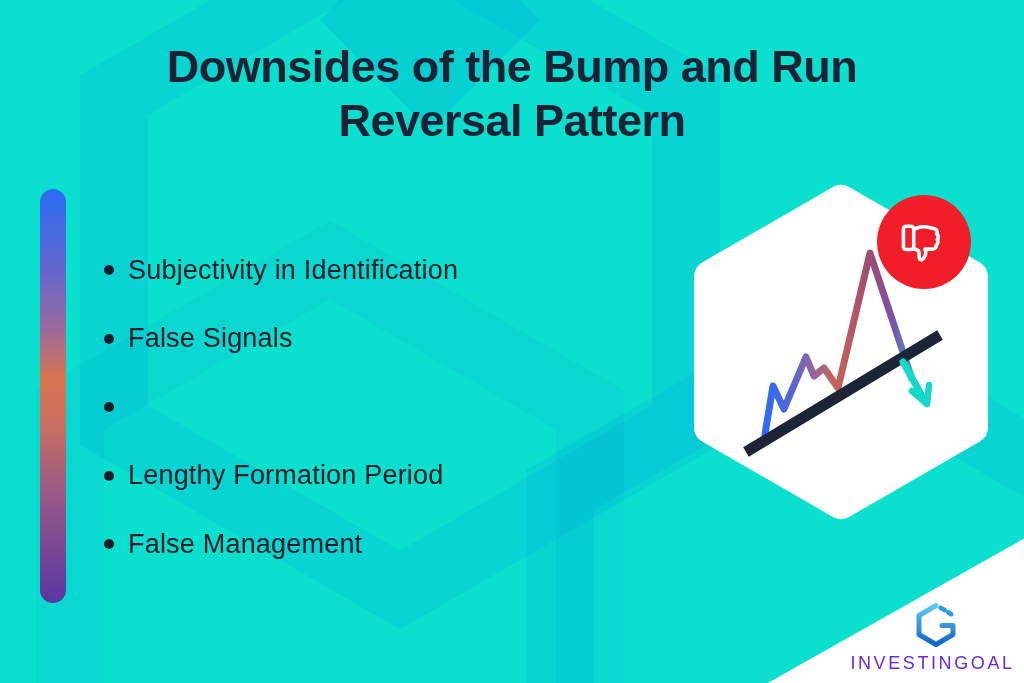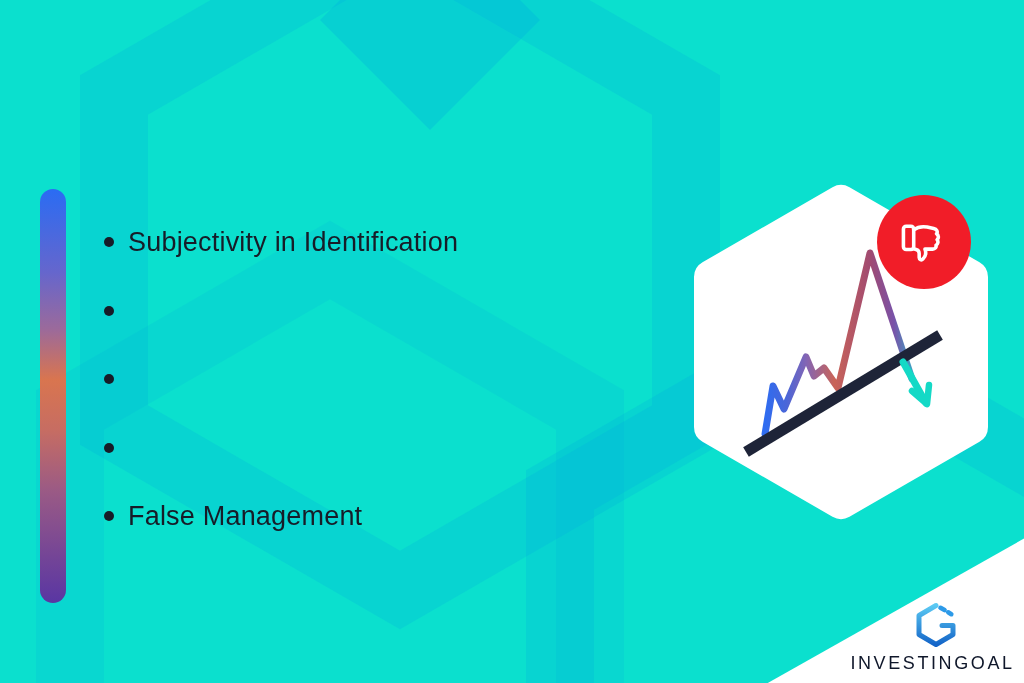--- a/index.html
+++ b/index.html
@@ -42,21 +42,21 @@
       #6566cd 20%,
       #9c6a9a 34%,
       #d9754f 46%,
       #c76d62 58%,
       #9a5a85 73%,
       #5936a3 100%);
   }
 
   .bullets {
     position: absolute;
-    left: 100px; top: 208px;
+    left: 100px; top: 236px;
     list-style: none;
   }
   .bullets li {
     height: 68.5px;
     display: flex;
     align-items: center;
     color: #171c28;
     font-size: 27px;
     letter-spacing: 0.2px;
   }
@@ -66,21 +66,21 @@
     background: #171c28;
     margin: 0 14px 0 4px;
     flex: 0 0 auto;
   }
 
   .brand-name {
     position: absolute;
     left: 845px; top: 653px;
     width: 175px;
     text-align: center;
-    color: #0f172a;
+    color: #6d28d9;
     font-size: 18px;
     letter-spacing: 2.6px;
     font-weight: 400;
   }
 </style>
 </head>
 <body>
 
 <div class="canvas">
 
@@ -134,36 +134,42 @@
 
     <g transform="translate(912,601)">
       <path d="M24 4.5 L7 14.5 L7 33.5 L24 43.5 L41 33.5 L41 24.5 L30 24.5" fill="none" stroke="url(#lggrad)" stroke-width="5" stroke-linejoin="round" stroke-linecap="round"></path>
       <g stroke="#2d9ae8" stroke-width="4.6" stroke-linecap="round">
         <line x1="28.5" y1="6.8" x2="32.5" y2="9.1"></line>
         <line x1="36.2" y1="11.3" x2="39.3" y2="13.2"></line>
       </g>
     </g>
   </svg>
 
+  <h1 class="title">
+    <span>Downsides of the Bump and Run</span>
+    <span>Reversal Pattern</span>
+  </h1>
 
   <div class="accent-bar"></div>
 
   <ul class="bullets">
     <li>
       <span class="dot"></span>
       <span>Subjectivity in Identification</span>
     </li>
     <li>
       <span class="dot"></span>
+      <span>False Signals</span>
     </li>
     <li>
       <span class="dot"></span>
     </li>
     <li>
       <span class="dot"></span>
+      <span>Lengthy Formation Period</span>
     </li>
     <li>
       <span class="dot"></span>
       <span>False Management</span>
     </li>
   </ul>
 
   <div class="brand-name">INVESTINGOAL</div>
 
 </div>

